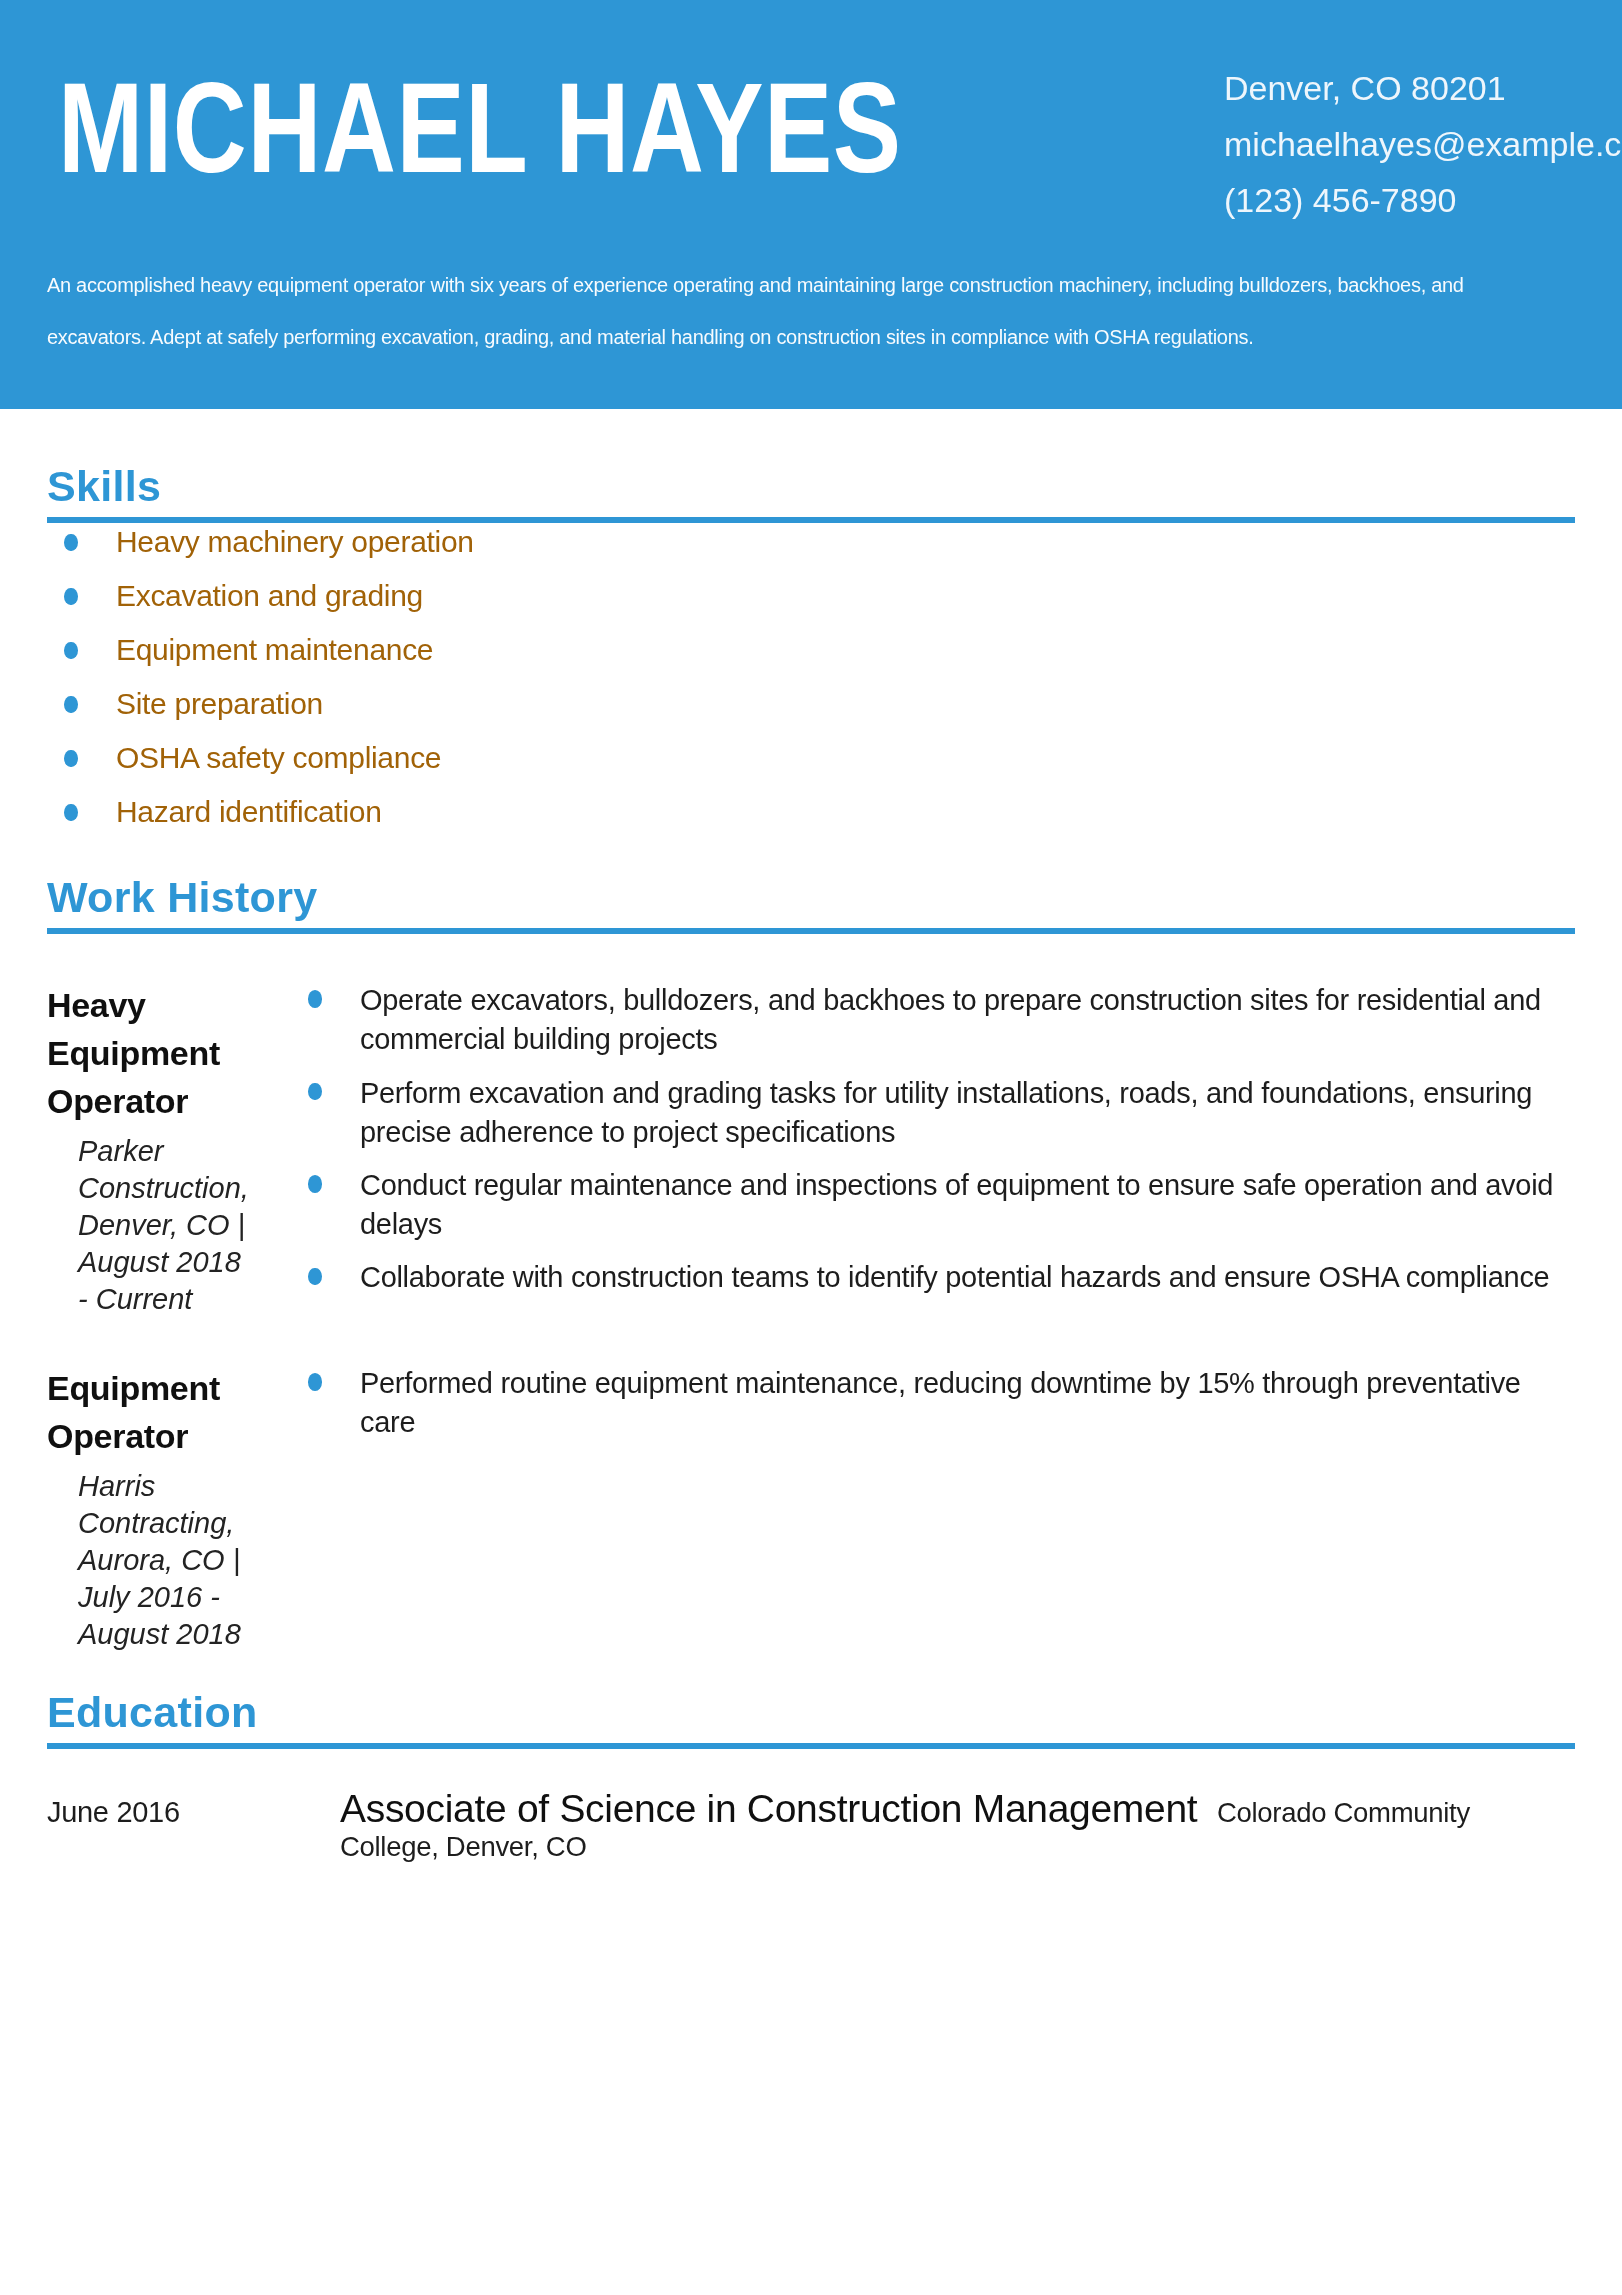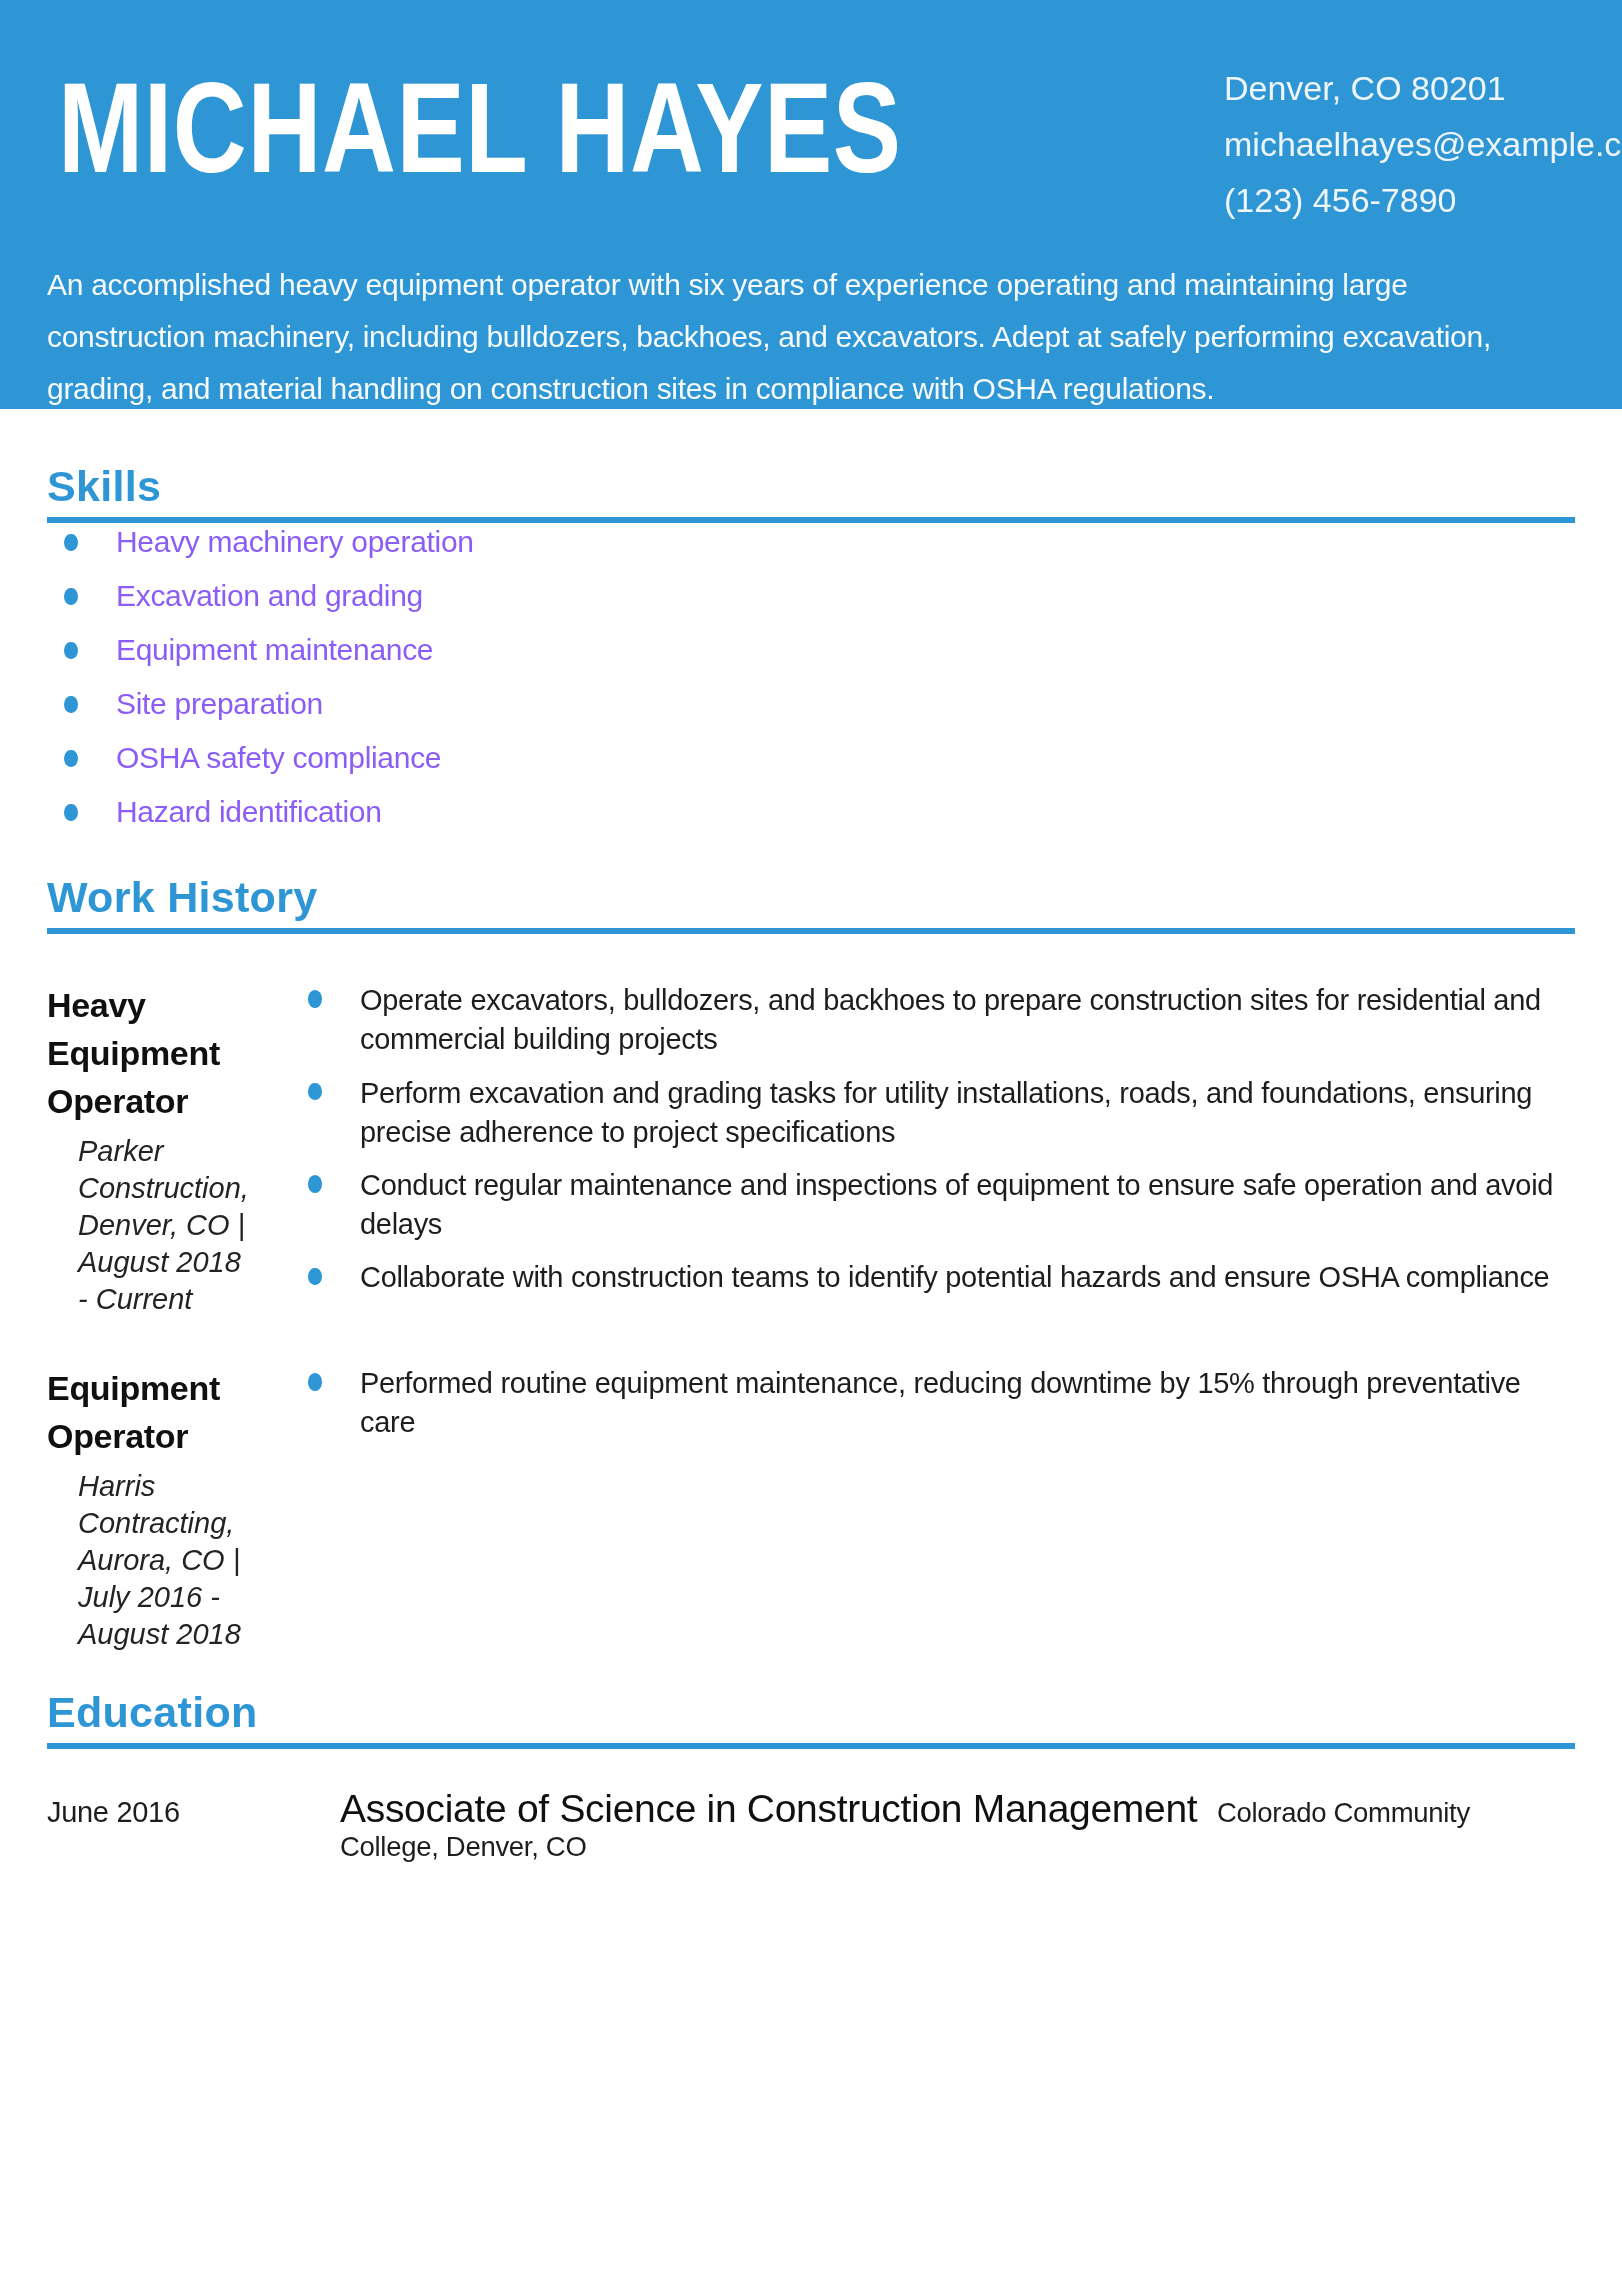--- a/index.html
+++ b/index.html
@@ -44,21 +44,21 @@
     line-height: 56px;
     font-weight: 400;
     color: #eef6fc;
   }
   .contact div { white-space: nowrap; }
   .summary {
     position: absolute;
     left: 47px;
     top: 259px;
     width: 1492px;
-    font-size: 30px;
+    font-size: 20px;
     line-height: 52px;
     letter-spacing: -0.3px;
     font-weight: 400;
     color: #f7fbfe;
   }
 
   
   .main {
     position: absolute;
     left: 47px;
@@ -102,21 +102,21 @@
     border-radius: 50%;
     background: #2E96D5;
   }
 
   
   .skills-list { margin: 38px 0 0 244px; }
   .skills-list li {
     font-size: 30px;
     line-height: 37px;
     margin-bottom: 17px;
-    color: #8b5cf6;
+    color: #a16207;
   }
 
   
   .jobs { margin-top: 47px; }
   .job {
     display: grid;
     grid-template-columns: 244px 1fr;
     margin-bottom: 46px;
   }
   .job:last-child { margin-bottom: 0; }

